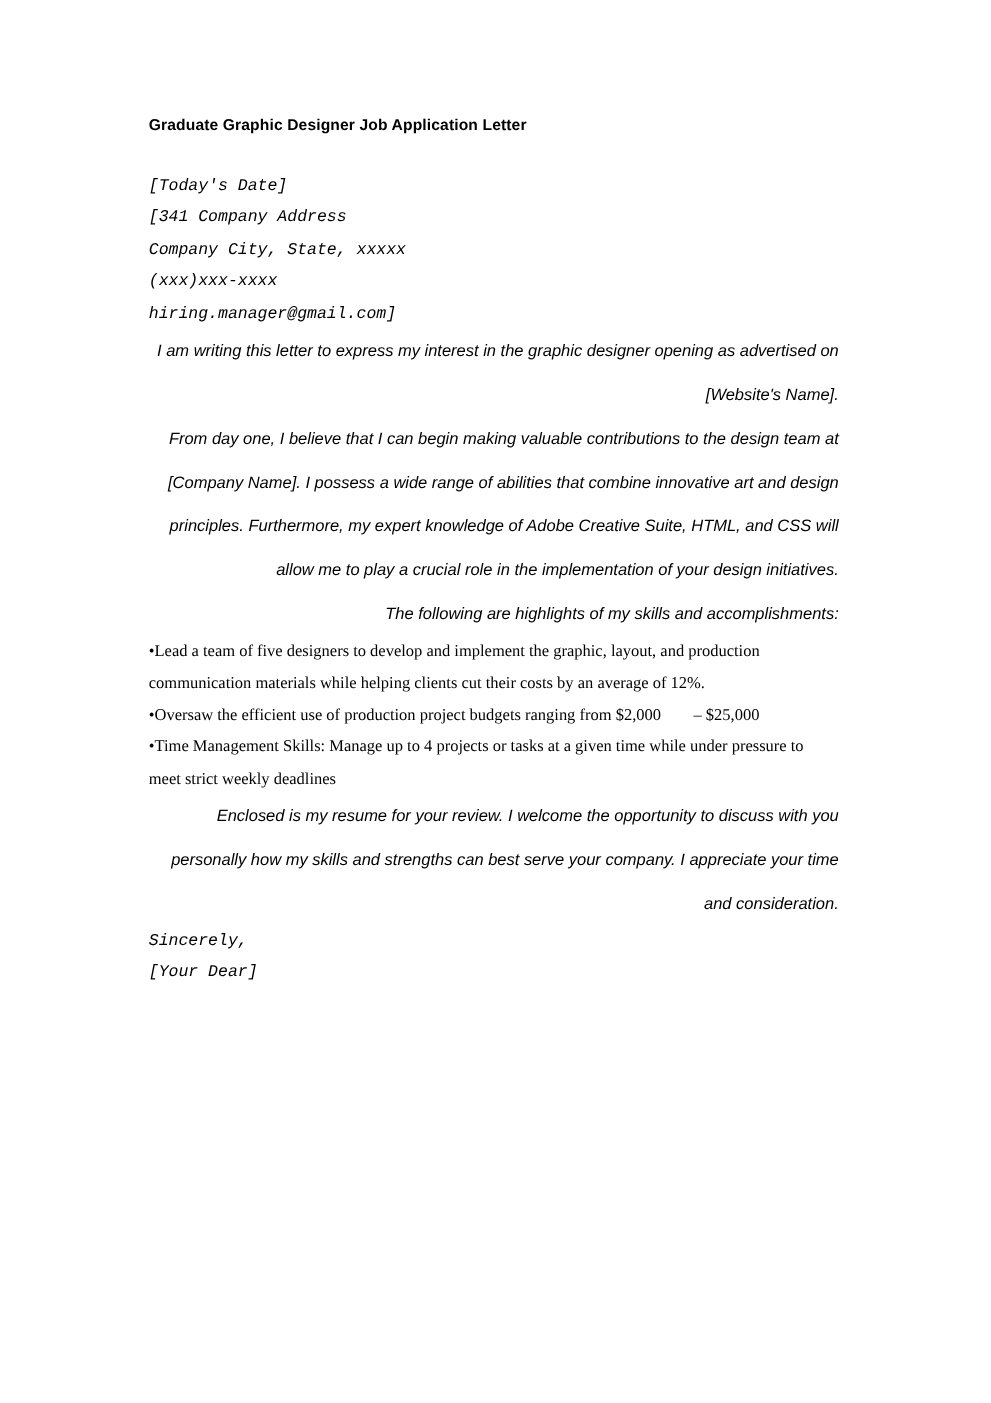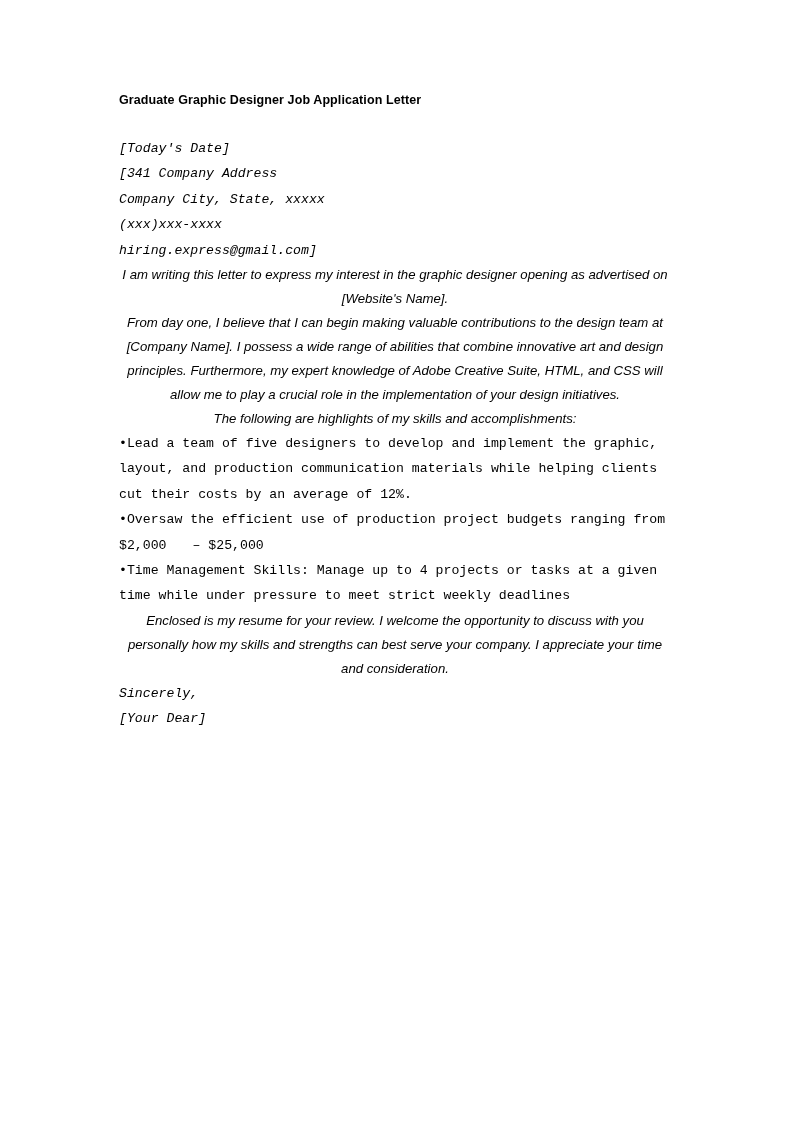--- a/index.html
+++ b/index.html
@@ -45,26 +45,26 @@
     font-family: Liberation Mono, monospace;
     font-style: italic;
     font-size: 13.2px;
     line-height: 25.4px;
     white-space: pre;
   }
   .para-italic {
     font-family: "Liberation Sans", sans-serif;
     font-style: italic;
     font-size: 13.2px;
-    line-height: 24px;
+    line-height: 35px;
     margin: 0;
-    text-align: center;
+    text-align: right;
   }
   .bullet-item {
-    font-family: Liberation Mono, monospace;
+    font-family: Liberation Serif, serif;
     font-style: normal;
     font-size: 13.2px;
     line-height: 25.4px;
     margin: 0;
     text-align: left;
   }
   .bullet-dot {
     font-size: 13.2px;
   }
   .wide-gap {
@@ -83,21 +83,21 @@
     <div class="spacer-after-title"></div>
 
     <div class="letter-line">[Today's Date]</div>
 
     <div class="letter-line">[341 Company Address</div>
 
     <div class="letter-line">Company City, State, xxxxx</div>
 
     <div class="letter-line">(xxx)xxx-xxxx</div>
 
-    <div class="letter-line">hiring.express@gmail.com]</div>
+    <div class="letter-line">hiring.manager@gmail.com]</div>
 
 
     <p class="para-italic">I am writing this letter to express my interest in the graphic designer opening as advertised on [Website's Name].</p>
 
     <p class="para-italic">From day one, I believe that I can begin making valuable contributions to the design team at [Company Name]. I possess a wide range of abilities that combine innovative art and design principles. Furthermore, my expert knowledge of Adobe Creative Suite, HTML, and CSS will allow me to play a crucial role in the implementation of your design initiatives.</p>
 
     <p class="para-italic">The following are highlights of my skills and accomplishments:</p>
 
     <p class="bullet-item"><span class="bullet-dot">•</span><span>Lead a team of five designers to develop and implement the graphic, layout, and production communication materials while helping clients cut their costs by an average of 12%.</span></p>
 

